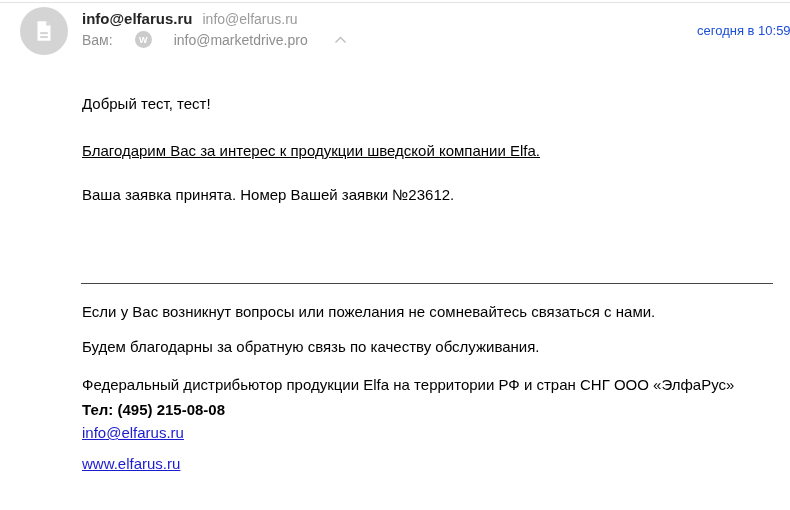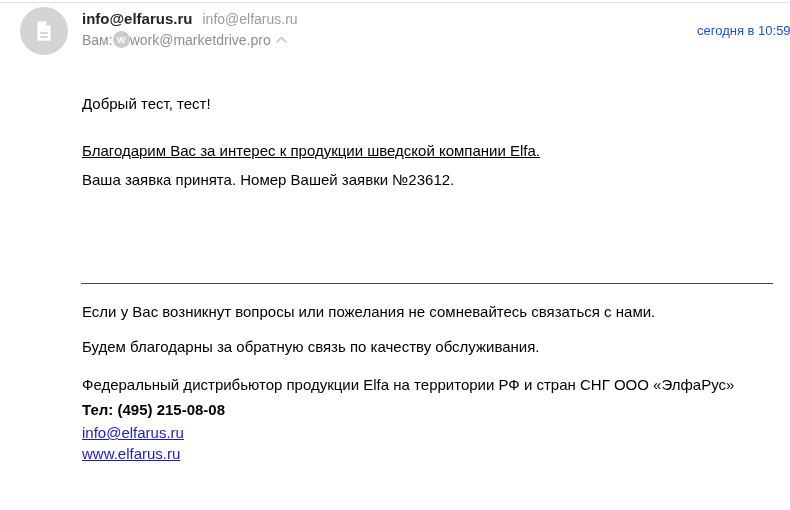--- a/index.html
+++ b/index.html
@@ -39,21 +39,21 @@
   }
   .sender-name {
     font-size: 15px; font-weight: bold; color: #262626; cursor: pointer;
   }
   .sender-email {
     font-size: 14px; color: #9b9b9b;
   }
   .recipient-row {
     position: absolute;
     left: 82px; top: 31px;
-    display: flex; align-items: center; gap: 0;
+    display: flex; align-items: center; gap: 22px;
     white-space: nowrap;
   }
   .to-label { font-size: 14px; color: #8e8e8e; }
   .recipient-avatar {
     width: 17px; height: 17px;
     border-radius: 50%;
     background: #cbcbcb;
     color: #ffffff;
     font-size: 9px; font-weight: bold;
     display: flex; align-items: center; justify-content: center;
@@ -111,40 +111,40 @@
   </div>
 
   <div class="sender-row">
     <span class="sender-name">info@elfarus.ru</span>
     <span class="sender-email">info@elfarus.ru</span>
   </div>
 
   <div class="recipient-row">
     <span class="to-label">Вам:</span>
     <span class="recipient-avatar">W</span>
-    <span class="recipient-email">work@marketdrive.pro</span>
+    <span class="recipient-email">info@marketdrive.pro</span>
     <span class="chevron">
       <svg width="13" height="8" viewBox="0 0 13 8">
         <polyline points="1.5,6.5 6.5,1.5 11.5,6.5" fill="none" stroke="#bdbdbd" stroke-width="1.4"></polyline>
       </svg>
     </span>
   </div>
 
   <div class="timestamp">сегодня в 10:59</div>
 
   <div class="bodyline" style="top:96px;">Добрый тест, тест!</div>
   <div class="bodyline" style="top:143px;text-decoration:underline;">Благодарим Вас за интерес к продукции шведской компании Elfa.</div>
-  <div class="bodyline" style="top:172px;text-align:center;">Ваша заявка принята. Номер Вашей заявки №23612.</div>
+  <div class="bodyline" style="top:187px;text-align:center;">Ваша заявка принята. Номер Вашей заявки №23612.</div>
 
   <div class="sig-divider"></div>
 
   <div class="bodyline" style="top:304px;">Если у Вас возникнут вопросы или пожелания не сомневайтесь связаться с нами.</div>
   <div class="bodyline" style="top:339px;">Будем благодарны за обратную связь по качеству обслуживания.</div>
   <div class="bodyline" style="top:377px;">Федеральный дистрибьютор продукции Elfa на территории РФ и стран СНГ ООО «ЭлфаРус»</div>
   <div class="bodyline" style="top:402px;font-weight:bold;">Тел: (495) 215-08-08</div>
   <div class="bodyline" style="top:425px;">
     <a href="#" class="maillink">info@elfarus.ru</a>
   </div>
-  <div class="bodyline" style="top:446px;">
+  <div class="bodyline" style="top:456px;">
     <a href="#" class="maillink">www.elfarus.ru</a>
   </div>
 
 </div>
 
 </body></html>

